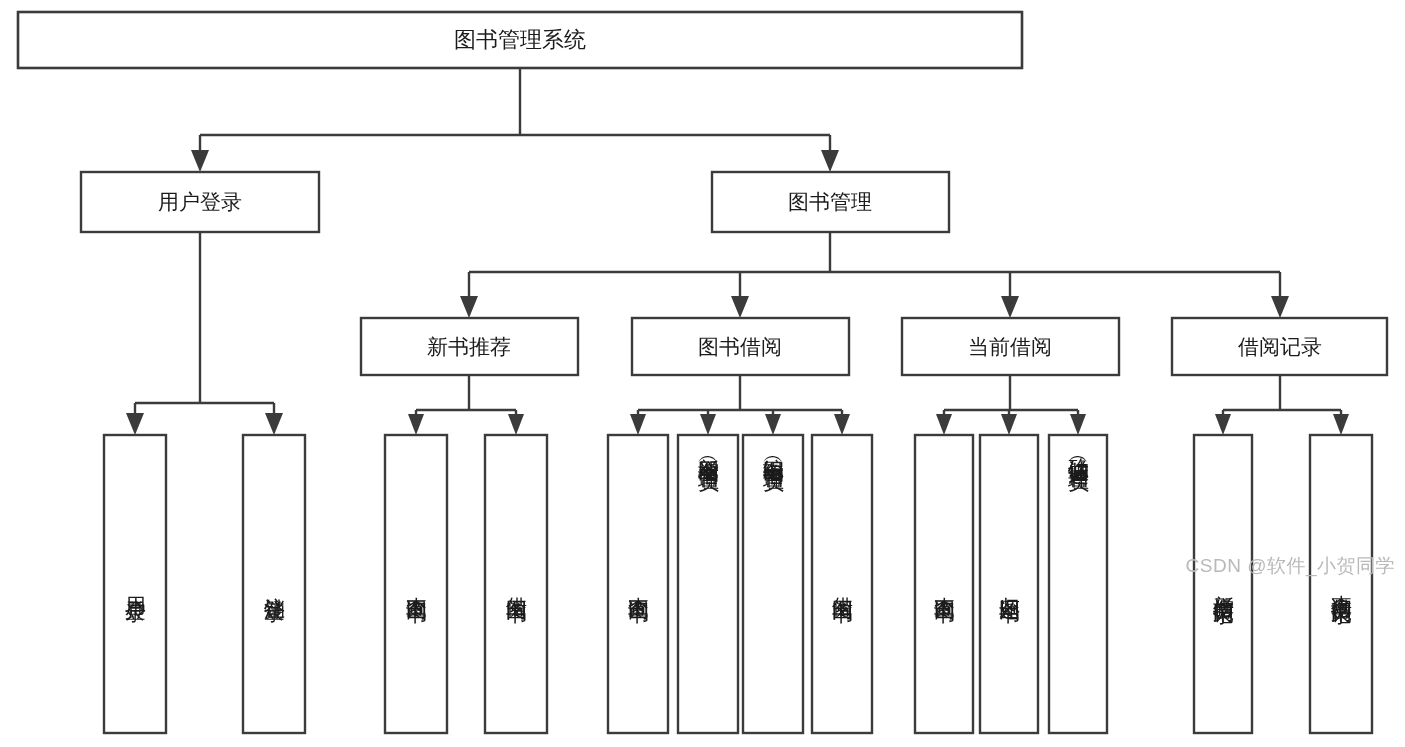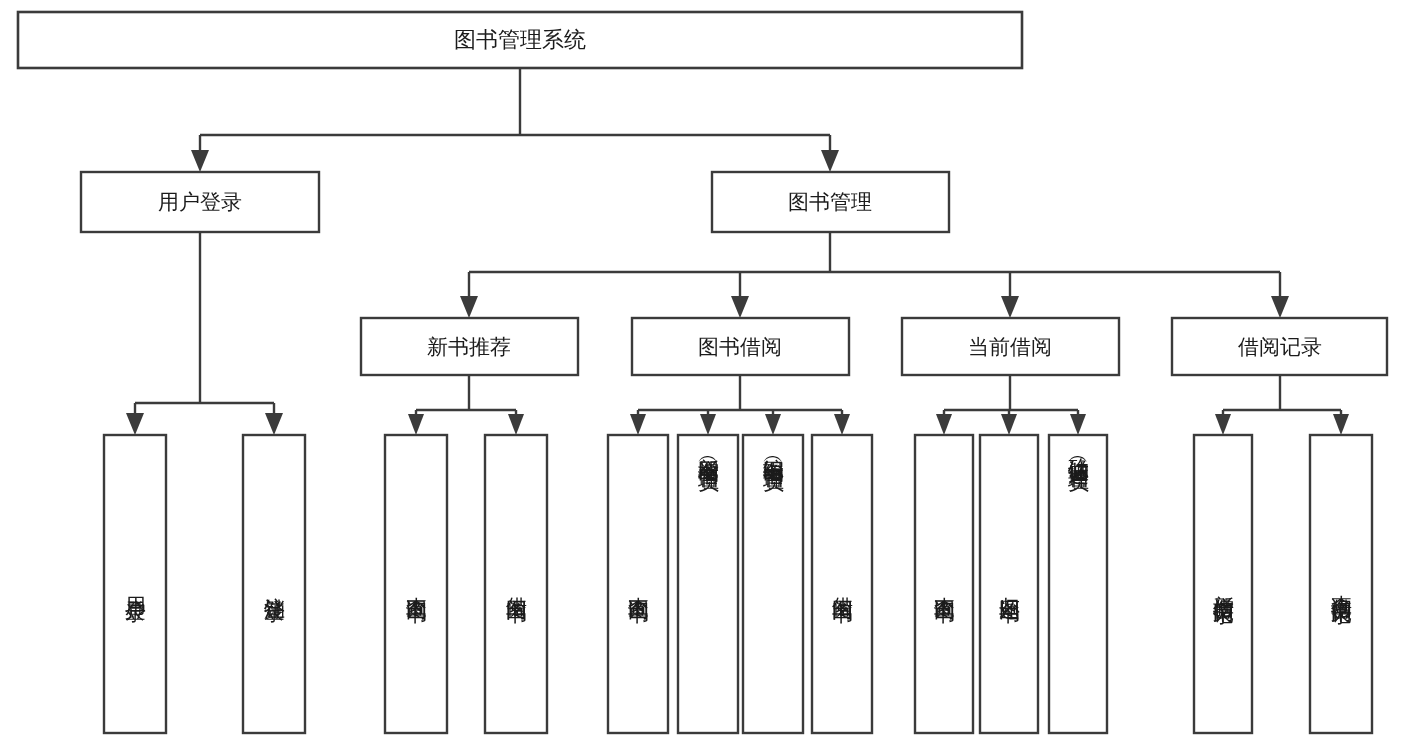--- a/index.html
+++ b/index.html
@@ -252,14 +252,15 @@
   </div>
 
   <div class="vertical-label-holder" style="left:1194px; top:435px; width:58px; height:298px;">
     <span class="vertical-label">新增借阅记录</span>
   </div>
 
   <div class="vertical-label-holder" style="left:1310px; top:435px; width:62px; height:298px;">
     <span class="vertical-label">查询借阅记录</span>
   </div>
 
+  <div class="watermark">CSDN @软件_小贺同学</div>
 
 </div>
 
 </body></html>

